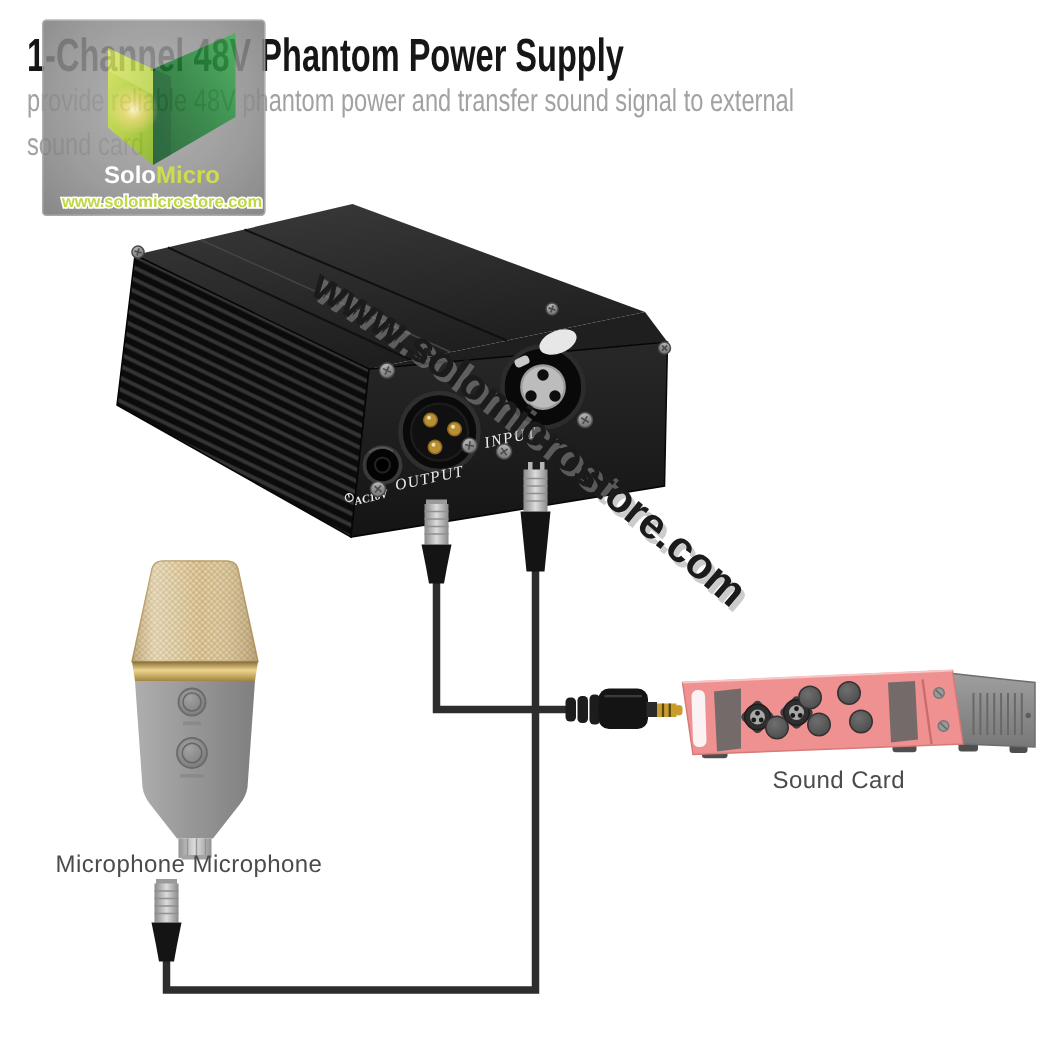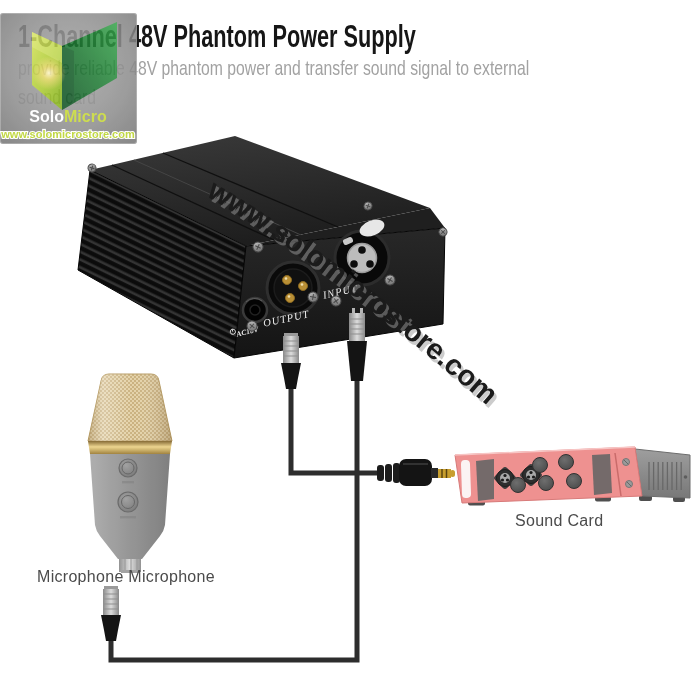--- a/index.html
+++ b/index.html
@@ -4,23 +4,23 @@
 <style>
   html,body{margin:0;padding:0;background:#fff;}
   #page{position:relative;width:700px;height:700px;background:#ffffff;overflow:hidden;
         font-family:"Liberation Sans",sans-serif;}
   .abs{position:absolute;}
   #title{left:18px;top:19px;font-size:31px;font-weight:bold;color:#161616;
          white-space:nowrap;transform:scaleX(0.70);transform-origin:left top;z-index:1;letter-spacing:0;}
   .subtitle{left:18px;font-size:21px;color:#a2a2a2;white-space:nowrap;
             transform:scaleX(0.75);transform-origin:left top;z-index:1;}
   #subtitle1{top:56px;} #subtitle2{top:85px;}
-  #logo{left:0;top:13px;width:137px;height:131px;z-index:6;opacity:0.86;border-radius:3px;
+  #logo{left:28px;top:13px;width:137px;height:131px;z-index:6;opacity:0.86;border-radius:3px;
         background:radial-gradient(circle at 50% 42%, #a8a8a8 0%, #8d8d8d 60%, #747474 100%);
-        box-shadow:0 0 0 1px rgba(220,220,220,.35) inset;}
+        box-shadow:0 0 0 1px rgba(220,220,220,.35) inset;padding-left:12px;}
   #psu-wrap{left:40px;top:120px;width:430px;height:280px;z-index:2;}
   #watermark-wrap{left:0;top:0;width:700px;height:700px;z-index:3;pointer-events:none;}
   #cables-wrap{left:0;top:0;width:700px;height:700px;z-index:4;pointer-events:none;}
   #mic-wrap{left:75px;top:365px;width:110px;height:212px;z-index:2;}
   #sc-wrap{left:445px;top:440px;width:250px;height:72px;z-index:2;}
   .device-label{font-size:16px;color:#4b4b4b;letter-spacing:.3px;z-index:2;white-space:nowrap;}
   #mic-label{left:37px;top:568px;}
   #sc-label{left:515px;top:512px;}
   .panel-text{font-family:"Liberation Serif",serif;font-style:italic;fill:#ededed;}
   svg{display:block;}

